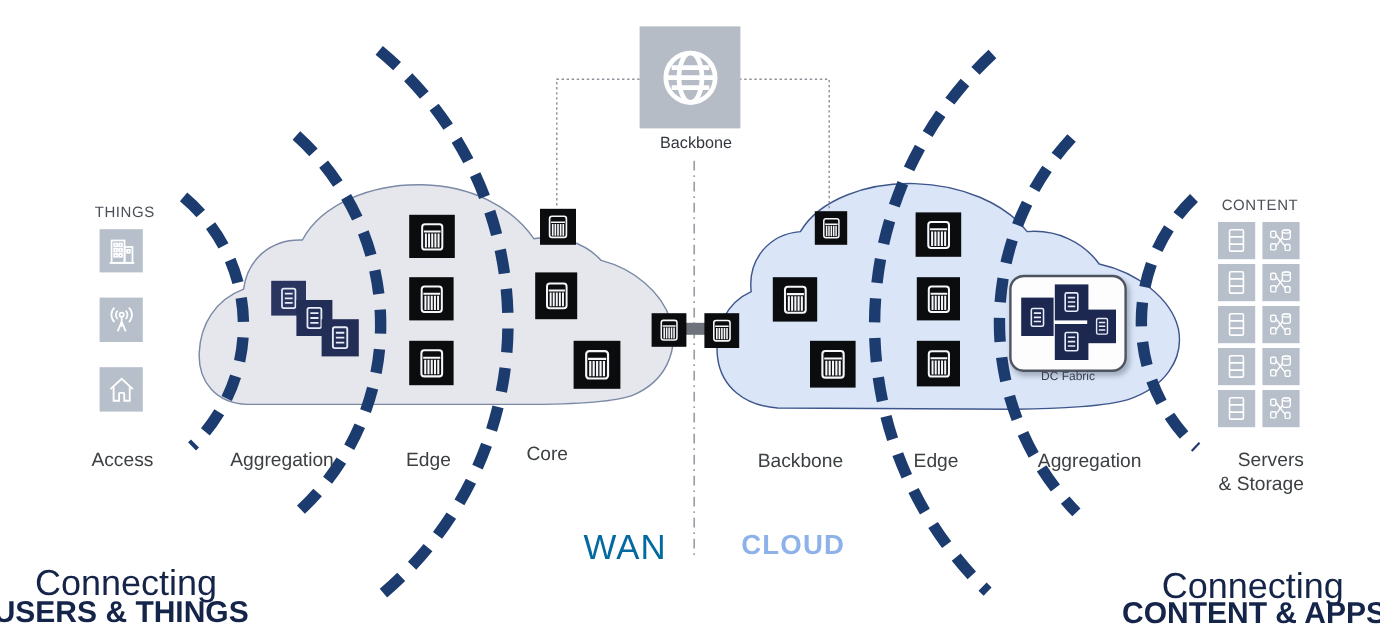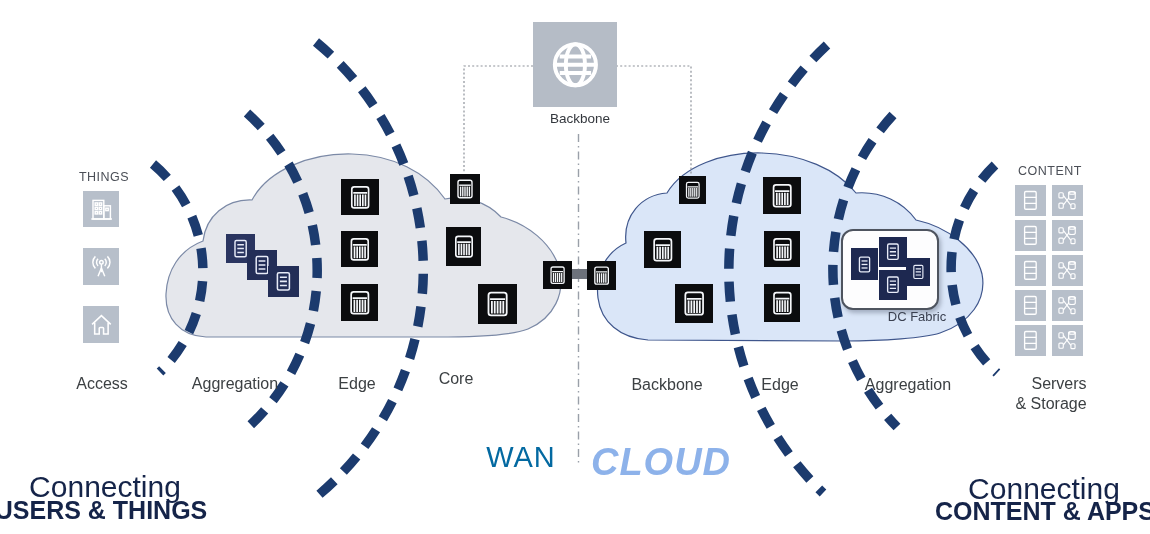--- a/index.html
+++ b/index.html
@@ -14,25 +14,25 @@
   .dcfab{position:absolute;left:841px;top:229px;width:94px;height:77px;background:#fdfdfe;
          border:2px solid #4e545f;border-radius:12px;box-shadow:2px 3px 4px rgba(60,70,90,.35);}
   .dcblock{position:absolute;background:#1d2850;display:flex;align-items:center;justify-content:center;}
   .dcblock svg{width:78%;height:78%;}
   .linkbar{position:absolute;left:566px;top:269px;width:26px;height:10px;background:#6d727b;}
   .lbl{position:absolute;transform:translateX(-50%);white-space:nowrap;color:#3c4043;
        font-size:16px;text-align:center;}
   .lbl-small{position:absolute;transform:translateX(-50%);white-space:nowrap;color:#4b4f57;
        font-size:12.5px;letter-spacing:.5px;}
   .lbl-internet{position:absolute;transform:translateX(-50%);color:#33373d;font-size:13.5px;}
-  .lbl-dcfab{position:absolute;transform:translateX(-50%);color:#3a4050;font-size:13px;margin-left:27px;}
+  .lbl-dcfab{position:absolute;transform:translateX(-50%);color:#3a4050;font-size:10px;}
   .wan-word{position:absolute;transform:translateX(-50%);font-size:29px;font-weight:normal;
        color:#0369a1;letter-spacing:1px;}
-  .cloud-word{position:absolute;transform:translateX(-50%);font-size:38px;font-weight:bold;
-       color:#8db2ea;letter-spacing:1px;font-style:italic;}
+  .cloud-word{position:absolute;transform:translateX(-50%);font-size:23px;font-weight:bold;
+       color:#8db2ea;letter-spacing:1px;}
   .cap1{position:absolute;transform:translateX(-50%);font-size:30px;color:#152449;}
   .cap2{position:absolute;transform:translateX(-50%);font-size:25px;font-weight:bold;color:#152449;white-space:nowrap;}
   .two-line{position:absolute;transform:translateX(-50%);text-align:right;color:#3c4043;
        font-size:16px;line-height:20px;}
 </style>
 </head>
 <body>
 
 <div class="stage">
 

